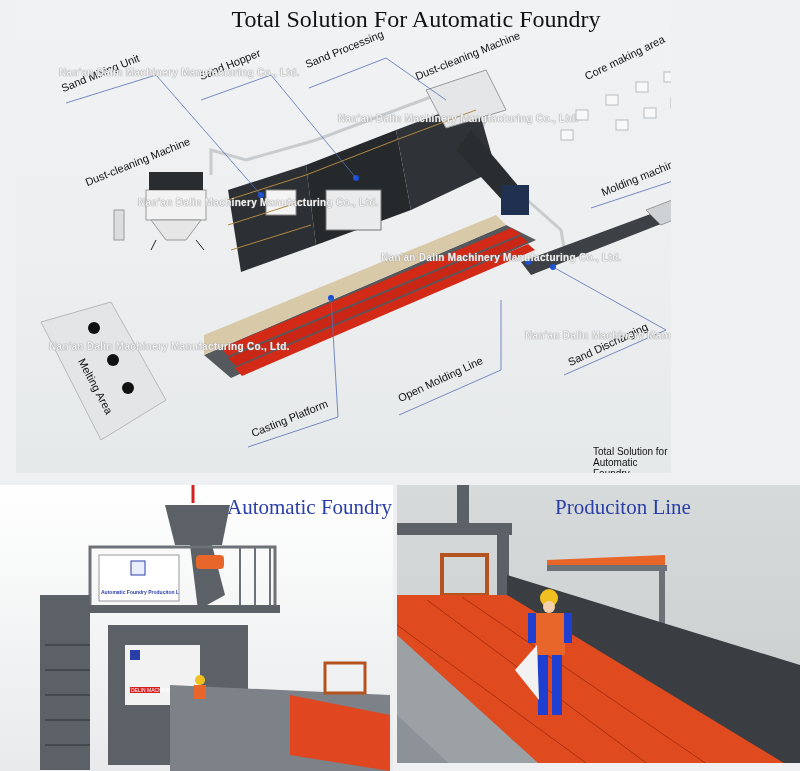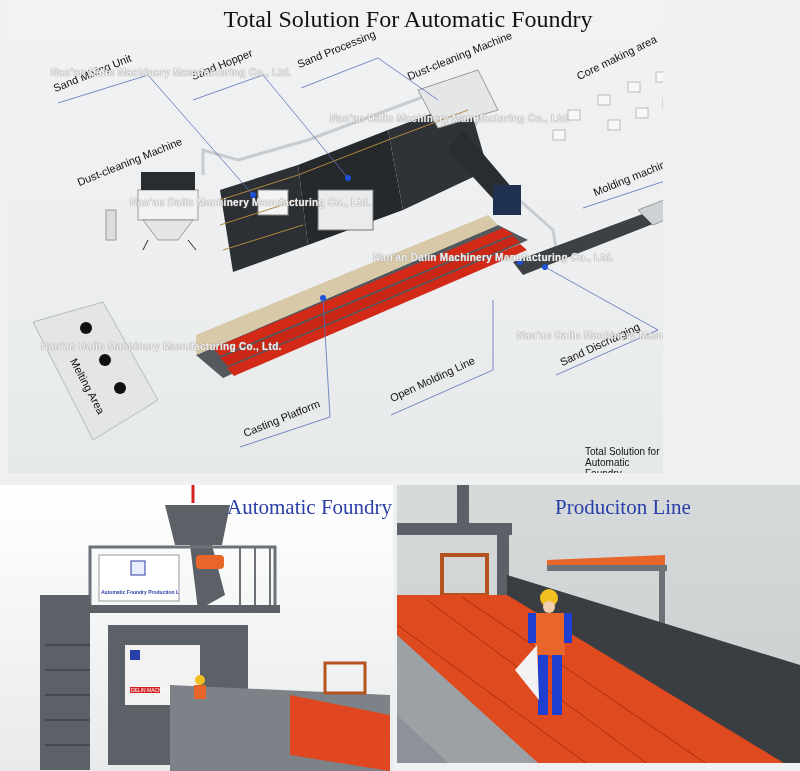--- a/index.html
+++ b/index.html
@@ -1,17 +1,17 @@
 <!DOCTYPE html>
 <html><head>
 <meta charset="utf-8">
 <style>
   html,body{margin:0;padding:0;}
   body{width:800px;height:771px;overflow:hidden;background:#eef0f1;font-family:"Liberation Sans",sans-serif;position:relative;}
-  .top{position:absolute;left:8px;top:0;width:655px;height:473px;background:linear-gradient(180deg,#f1f2f3 0%,#eceeef 60%,#e6e9ea 100%);overflow:hidden;}
+  .top{position:absolute;left:16px;top:0;width:655px;height:473px;background:linear-gradient(180deg,#f1f2f3 0%,#eceeef 60%,#e6e9ea 100%);overflow:hidden;}
   .main-title{position:absolute;left:0;width:800px;top:6px;text-align:center;font-family:"Liberation Serif",serif;font-size:24px;color:#111;}
   .lbl{position:absolute;font-size:11px;color:#111;transform-origin:left bottom;white-space:nowrap;}
   .wm{position:absolute;font-size:10px;font-weight:bold;color:rgba(255,255,255,0.85);text-shadow:0 0 1px #999,0 0 1px #888;white-space:nowrap;letter-spacing:0.3px;}
   .caption{position:absolute;left:577px;top:446px;font-size:10px;color:#111;}
   .bottom{position:absolute;left:0;top:473px;width:800px;height:298px;padding-left:24px;}
   .panel-l{position:absolute;left:0;top:12px;width:393px;height:286px;background:linear-gradient(180deg,#ffffff 0%,#e8eaeb 100%);overflow:hidden;}
   .panel-r{position:absolute;left:397px;top:12px;width:403px;height:278px;background:linear-gradient(180deg,#d6dadb 0%,#c9cdce 100%);overflow:hidden;text-align:right;}
   .blue-title{position:absolute;font-family:"Liberation Serif",serif;font-size:21px;color:#2a3ea8;white-space:nowrap;}
 </style>
 </head>

